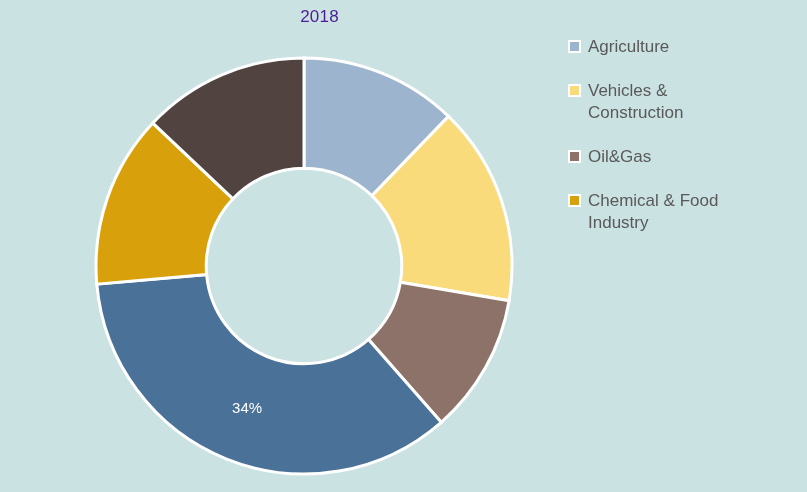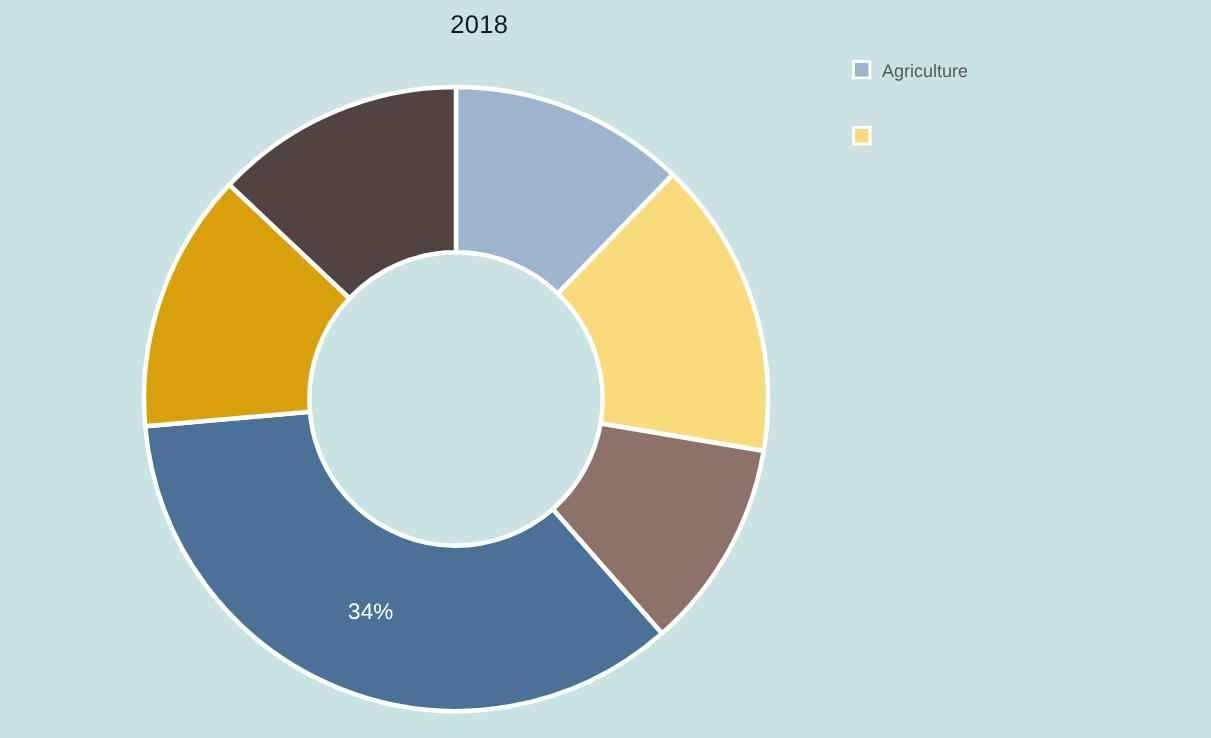--- a/index.html
+++ b/index.html
@@ -19,21 +19,21 @@
     background: #cbe2e3;
     box-sizing: border-box;
   }
   #chart-title {
     position: absolute;
     left: 0;
     top: 7px;
     width: 641px;
     text-align: center;
     font-size: 17px;
-    color: #0f172a;
+    color: #4c1d95;
     letter-spacing: 0.2px;
   }
   
   #chart-title.offset {
     left: -1px;
   }
   #donut-wrap {
     position: absolute;
     left: 88px;
     top: 47px;
@@ -60,21 +60,21 @@
   .legend-swatch {
     flex: 0 0 auto;
     width: 9px;
     height: 9px;
     margin-top: 4px;
     margin-right: 7px;
     border: 2px solid #ffffff;
     box-sizing: content-box;
   }
   .legend-label {
-    font-size: 12px;
+    font-size: 17px;
     line-height: 22px;
     color: #595959;
     white-space: pre-line;
   }
   .slice-label {
     font-size: 15px;
     fill: #ffffff;
   }
 </style>
 </head>
@@ -100,16 +100,27 @@
     </svg>
   </div>
 
   <div id="legend">
       <div class="legend-item">
         <span class="legend-swatch" style="background: rgb(157, 180, 206);"></span>
         <span class="legend-label">Agriculture</span>
       </div>
       <div class="legend-item">
         <span class="legend-swatch" style="background: rgb(250, 219, 124);"></span>
+        <span class="legend-label">Vehicles &amp;
+Construction</span>
+      </div>
+      <div class="legend-item">
+        <span class="legend-swatch" style="background: rgb(140, 114, 104);"></span>
+        <span class="legend-label">Oil&amp;Gas</span>
+      </div>
+      <div class="legend-item">
+        <span class="legend-swatch" style="background: rgb(216, 160, 11);"></span>
+        <span class="legend-label">Chemical &amp; Food
+Industry</span>
       </div>
     </div>
 
 </div>
 
 </body></html>

